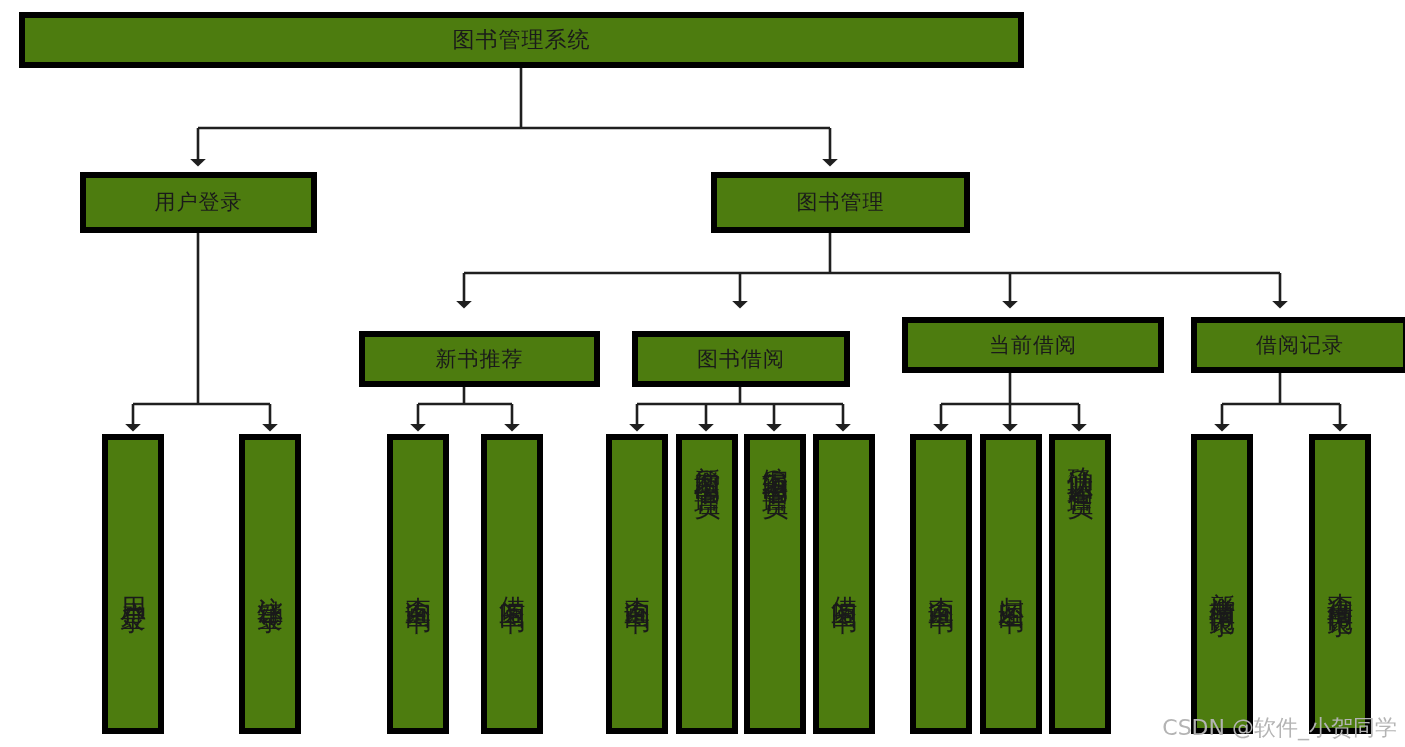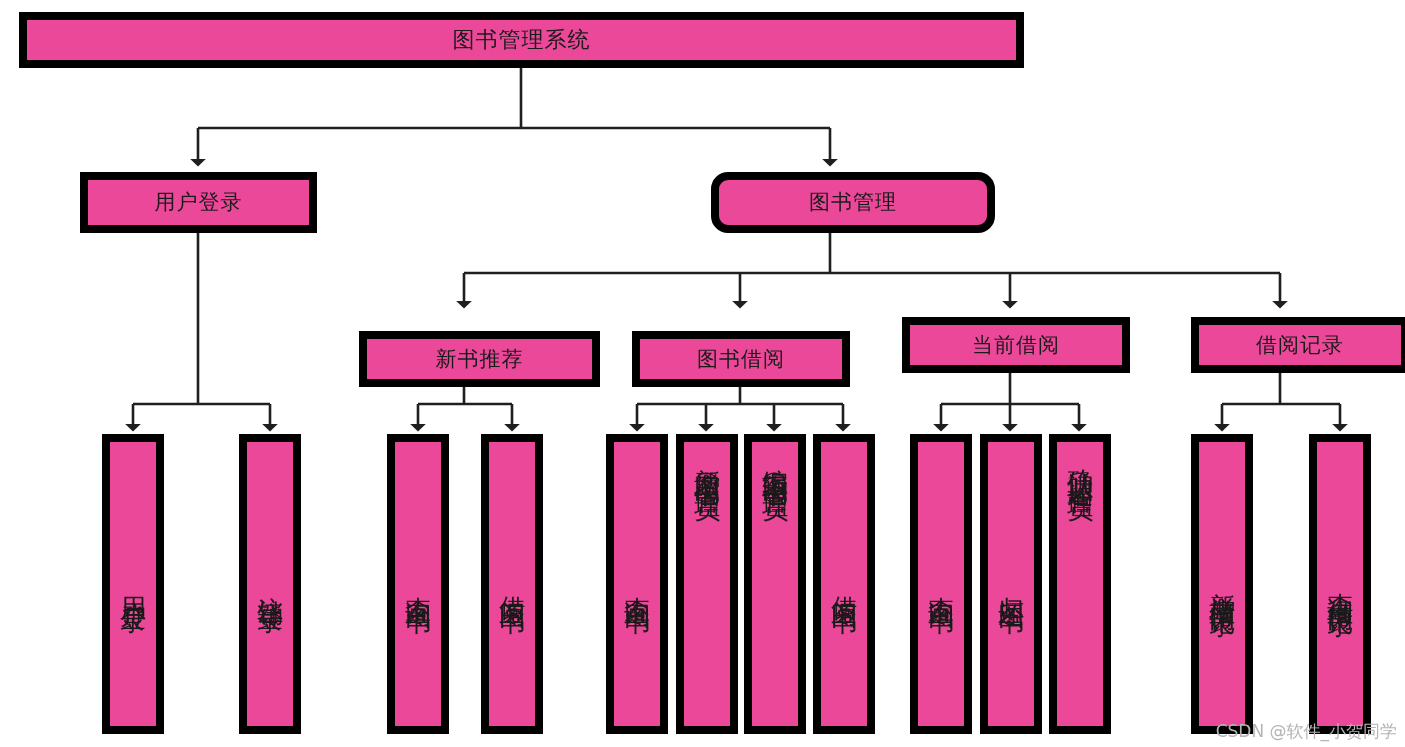--- a/index.html
+++ b/index.html
@@ -7,22 +7,22 @@
     width:1405px;height:747px;
     font-family:"DejaVu Sans","Liberation Sans",sans-serif;
     overflow:hidden;
   }
   #canvas{position:relative;width:1405px;height:747px;background:#fff;}
   svg#wires{position:absolute;left:0;top:0;width:1405px;height:747px;}
 
   .node{
     position:absolute;
     box-sizing:border-box;
-    background:#ec4899;
-    border:8px solid #000000;
+    background:#4d7c0f;
+    border:6px solid #000000;
     display:flex;
     align-items:center;
     justify-content:center;
     color:#1a1a1a;
   }
   .node .lbl{
     display:block;
     text-align:center;
     line-height:1.0;
     white-space:nowrap;
@@ -44,21 +44,21 @@
     line-height:1.05;
     letter-spacing:4px;
     white-space:normal;
   }
   
   .node.vert.mid{align-items:center;padding-top:0;}
 
   #watermark{
     position:absolute;
     right:8px;bottom:4px;
-    font-size:17px;
+    font-size:22px;
     color:#b4b4b4;
     white-space:nowrap;
     pointer-events:none;
   }
 </style>
 </head>
 <body>
 
 <div id="canvas">
 
@@ -112,31 +112,31 @@
     </g>
   </svg>
 
   <div class="node horiz root" style="left:19px;top:12px;width:1005px;height:56px;">
     <span class="lbl">图书管理系统</span>
   </div>
 
   <div class="node horiz" style="left:80px;top:172px;width:237px;height:61px;">
     <span class="lbl">用户登录</span>
   </div>
-  <div class="node horiz" style="left:711px;top:172px;width:284px;height:61px;border-radius:17px;">
+  <div class="node horiz" style="left:711px;top:172px;width:259px;height:61px;">
     <span class="lbl">图书管理</span>
   </div>
 
   <div class="node horiz" style="left:359px;top:317px;width:241px;height:56px;margin-top:14px;">
     <span class="lbl">新书推荐</span>
   </div>
   <div class="node horiz" style="left:632px;top:331px;width:218px;height:56px;">
     <span class="lbl">图书借阅</span>
   </div>
-  <div class="node horiz" style="left:902px;top:317px;width:228px;height:56px;">
+  <div class="node horiz" style="left:902px;top:317px;width:262px;height:56px;">
     <span class="lbl">当前借阅</span>
   </div>
   <div class="node horiz" style="left:1171px;top:317px;width:218px;height:56px;margin-left:20px;">
     <span class="lbl">借阅记录</span>
   </div>
 
   <div class="node vert mid" style="left:102px;top:434px;width:62px;height:300px;">
     <span class="lbl">用户登录</span>
   </div>
   <div class="node vert mid" style="left:239px;top:434px;width:62px;height:300px;">

